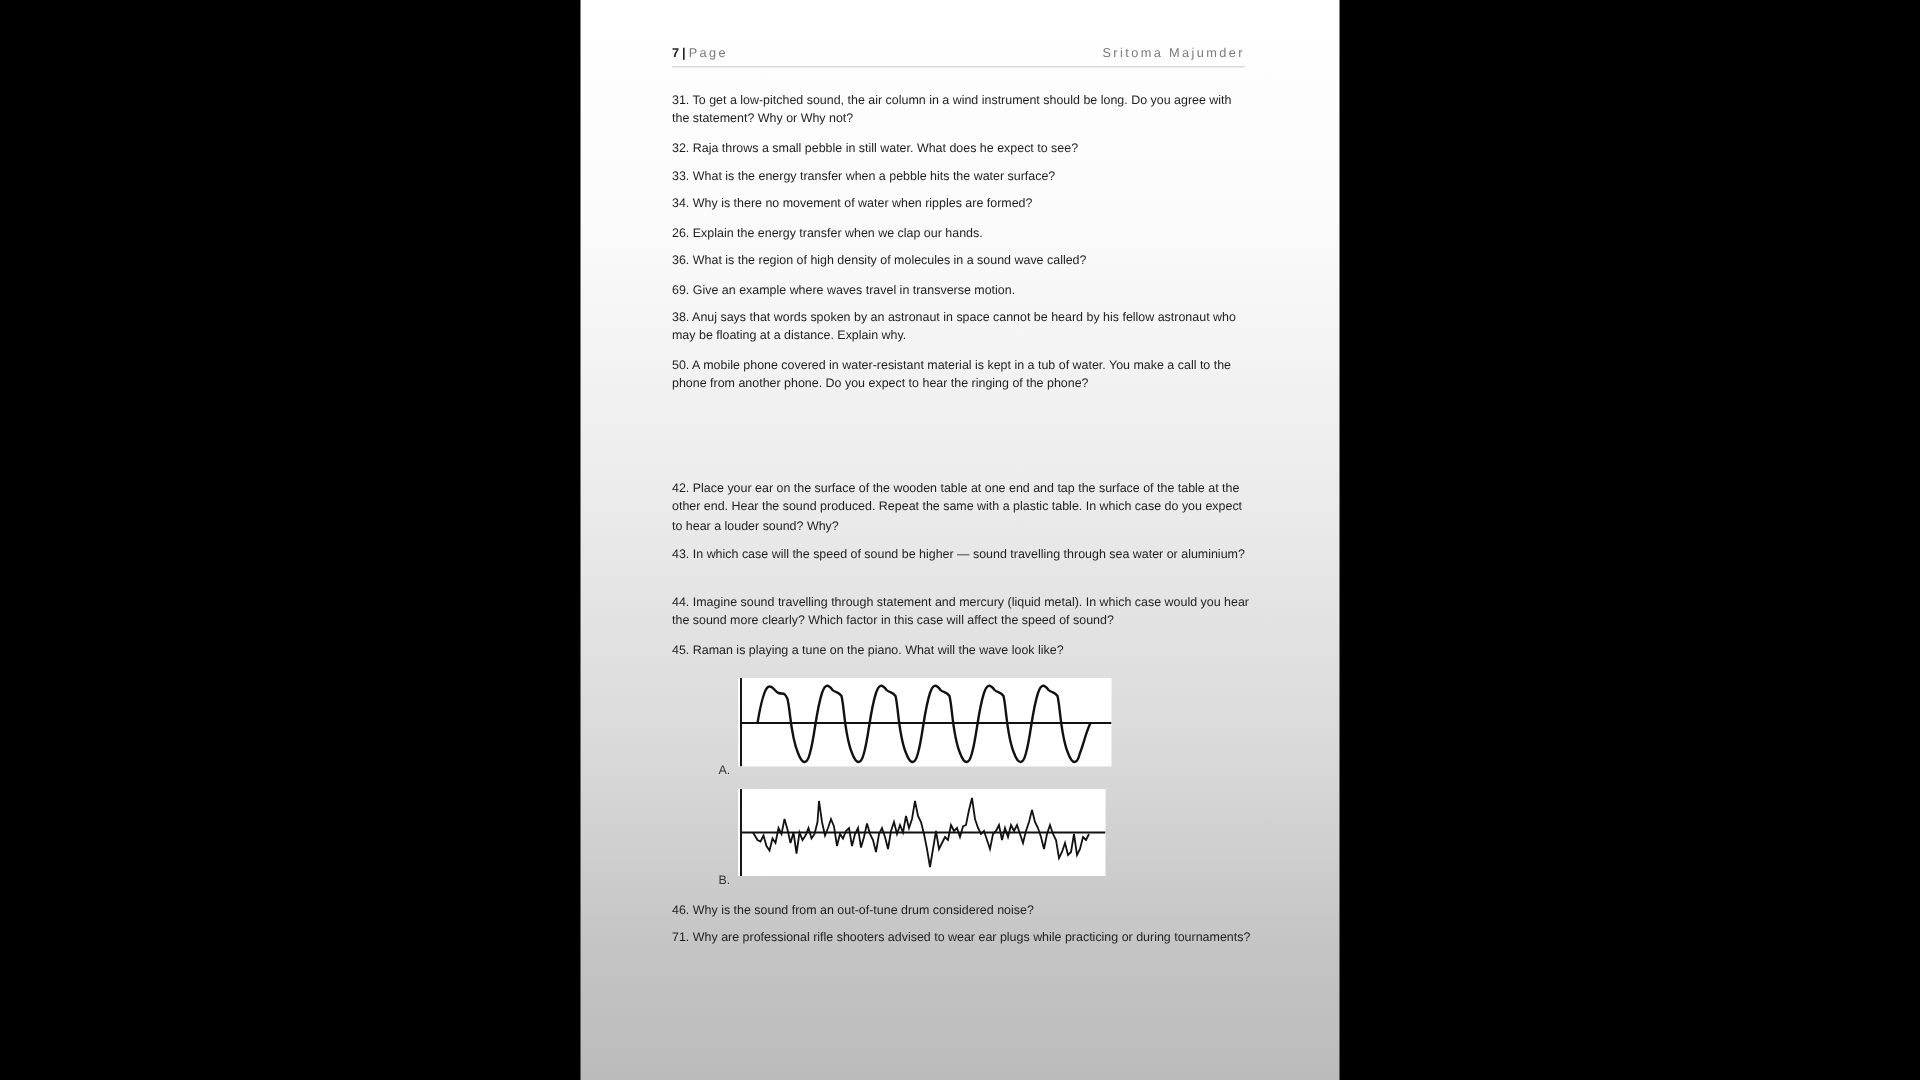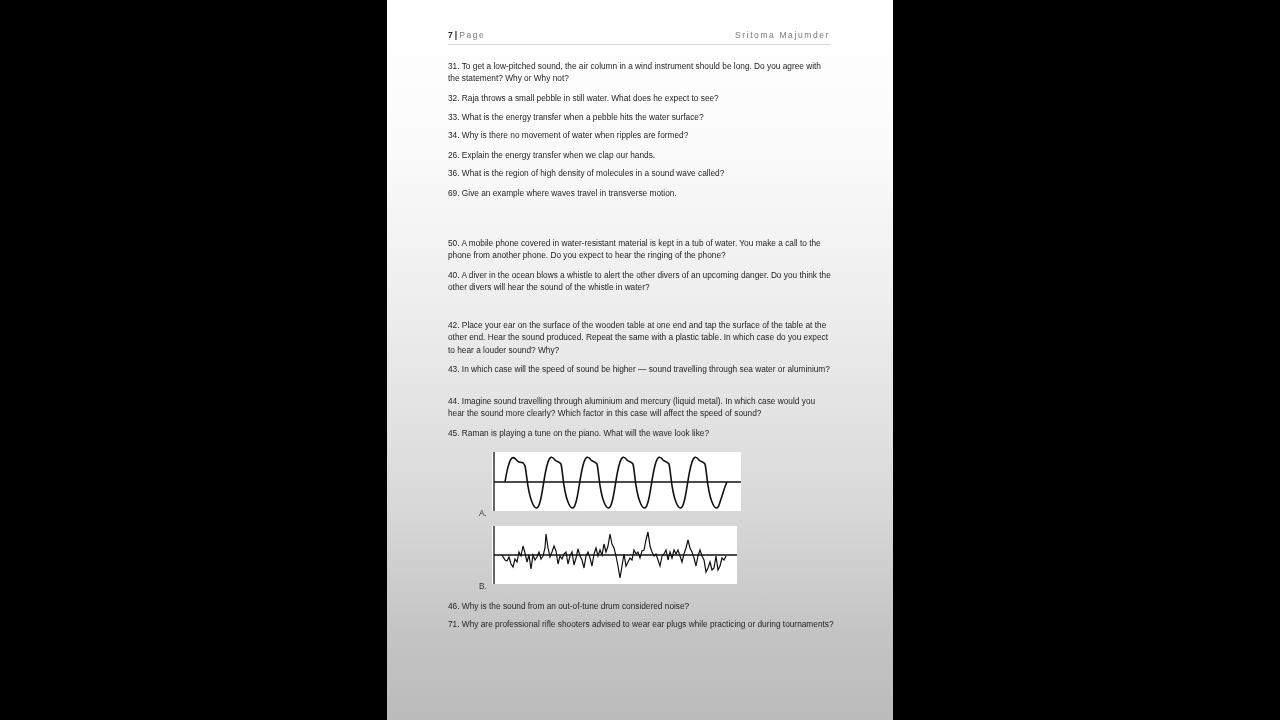--- a/index.html
+++ b/index.html
@@ -40,25 +40,25 @@
     <span class="author">Sritoma Majumder</span>
   </div>
 
   <div class="q" style="top:60px"><span>31.</span> <span>To get a low-pitched sound, the air column in a wind instrument should be long. Do you agree with the statement? Why or Why not?</span></div>
   <div class="q" style="top:92px"><span>32.</span> <span>Raja throws a small pebble in still water. What does he expect to see?</span></div>
   <div class="q" style="top:111px"><span>33.</span> <span>What is the energy transfer when a pebble hits the water surface?</span></div>
   <div class="q" style="top:129px"><span>34.</span> <span>Why is there no movement of water when ripples are formed?</span></div>
   <div class="q" style="top:149px"><span>26.</span> <span>Explain the energy transfer when we clap our hands.</span></div>
   <div class="q" style="top:167px"><span>36.</span> <span>What is the region of high density of molecules in a sound wave called?</span></div>
   <div class="q" style="top:187px"><span>69.</span> <span>Give an example where waves travel in transverse motion.</span></div>
+  <div class="q" style="top:205px"><span>38.</span> <span>Anuj says that words spoken by an astronaut in space cannot be heard by his fellow astronaut who may be floating at a distance. Explain why.</span></div>
   <div class="q" style="top:237px"><span>50.</span> <span>A mobile phone covered in water-resistant material is kept in a tub of water. You make a call to the phone from another phone. Do you expect to hear the ringing of the phone?</span></div>
-  <div class="q" style="top:269px"><span>40.</span> <span>A diver in the ocean blows a whistle to alert the other divers of an upcoming danger. Do you think the other divers will hear the sound of the whistle in water?</span></div>
   <div class="q" style="top:319px"><span>42.</span> <span>Place your ear on the surface of the wooden table at one end and tap the surface of the table at the other end. Hear the sound produced. Repeat the same with a plastic table. In which case do you expect to hear a louder sound? Why?</span></div>
   <div class="q" style="top:363px"><span>43.</span> <span>In which case will the speed of sound be higher — sound travelling through sea water or aluminium?</span></div>
-  <div class="q" style="top:395px"><span>44.</span> <span>Imagine sound travelling through aluminium and mercury (liquid metal). In which case would you hear the sound more clearly? Which factor in this case will affect the speed of sound?</span></div>
+  <div class="q" style="top:395px"><span>44.</span> <span>Imagine sound travelling through statement and mercury (liquid metal). In which case would you hear the sound more clearly? Which factor in this case will affect the speed of sound?</span></div>
   <div class="q" style="top:427px"><span>45.</span> <span>Raman is playing a tune on the piano. What will the wave look like?</span></div>
 
   <div class="wavebox" style="left:105px; top:452px; width:249px; height:59px;">
     <svg width="249" height="59" viewBox="0 0 249 59">
       <line x1="2" y1="0" x2="2" y2="59" stroke="#111" stroke-width="1.3"></line>
       <line x1="2" y1="30" x2="249" y2="30" stroke="#111" stroke-width="1.3"></line>
       <path fill="none" stroke="#111" stroke-width="1.6" d="M13 30 C15 18, 17 8, 20 6 C23 4, 24 9, 27 10 C30 11, 31 9, 33 14 C35 22, 35 38, 40 50 C43 58, 46 58, 48 50 C51 40, 52 22, 56 10
            C58 4, 60 4, 63 8 C65 10, 67 9, 69 12 C71 20, 71 38, 76 50 C79 58, 82 58, 84 50 C87 40, 88 22, 92 10
            C94 4, 96 4, 99 8 C101 10, 103 9, 105 12 C107 20, 107 38, 112 50 C115 58, 118 58, 120 50 C123 40, 124 22, 128 10
            C130 4, 132 4, 135 8 C137 10, 139 9, 141 12 C143 20, 143 38, 148 50 C151 58, 154 58, 156 50 C159 40, 160 22, 164 10

